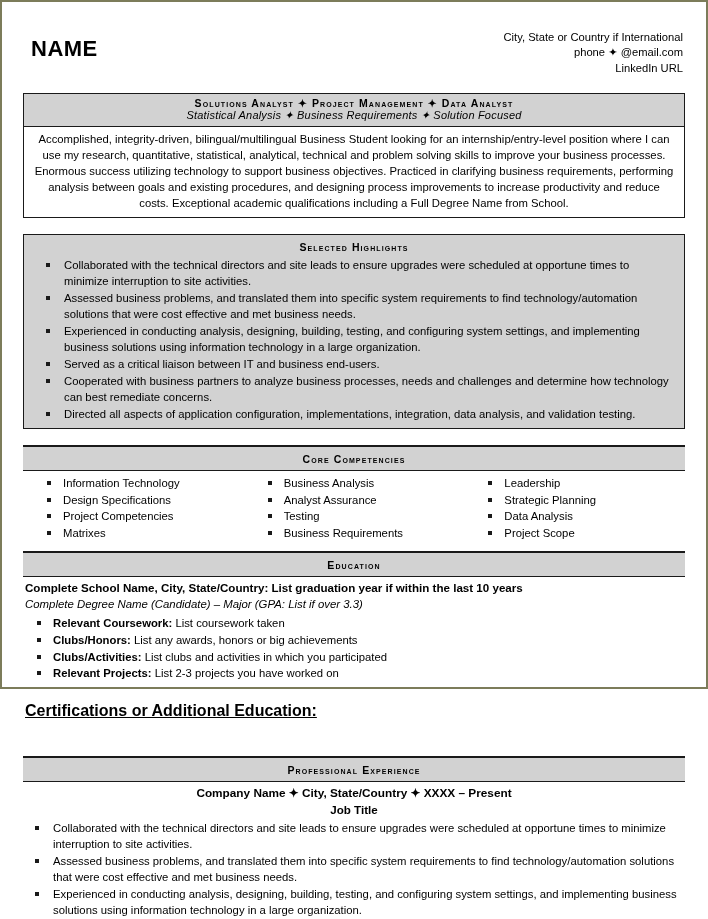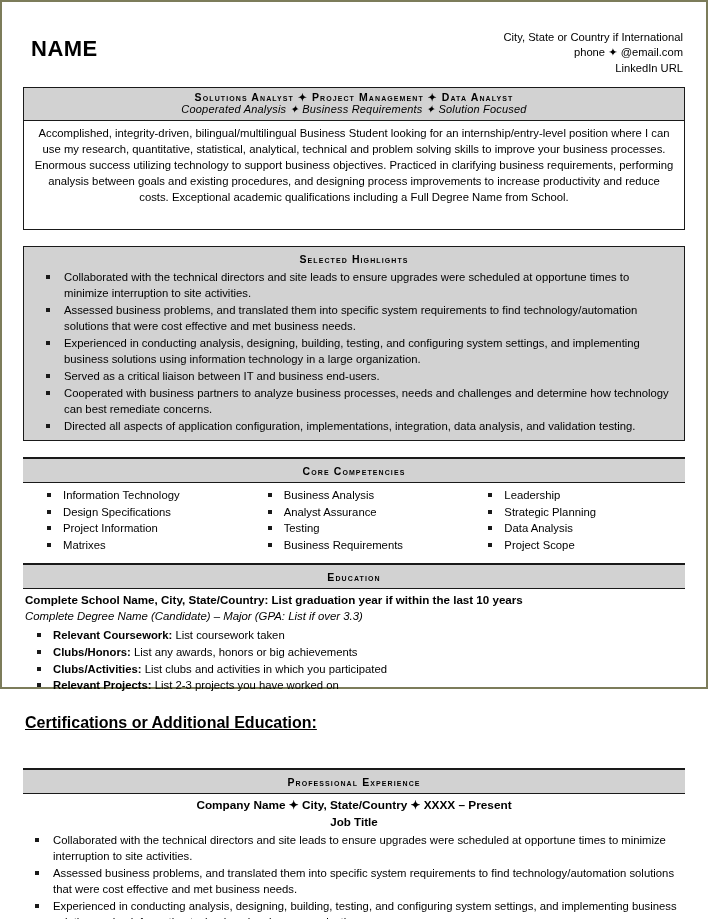--- a/index.html
+++ b/index.html
@@ -60,36 +60,36 @@
     font-variant: small-caps;
     text-transform: capitalize;
   }
   .band-sub {
     font-size: 11px;
     font-style: italic;
     letter-spacing: 0.2px;
   }
 
   
-  .summary-wrap { }
+  .summary-wrap { margin-top: 6px; }
   .summary-band {
     background: #d2d2d2;
     border: 1.5px solid #1a1a1a;
     border-bottom: 1px solid #1a1a1a;
     text-align: center;
     padding: 3px 4px 4px 4px;
   }
   .summary-body {
     border: 1.5px solid #1a1a1a;
     border-top: none;
     background: #ffffff;
     text-align: center;
     font-size: 11.3px;
     line-height: 1.42;
-    padding: 4px 10px 24px 10px;
+    padding: 4px 10px 6px 10px;
   }
 
   
   .highlights-wrap {
     margin-top: 16px;
     border: 1.5px solid #1a1a1a;
     background: #d2d2d2;
   }
   .highlights-band {
     text-align: center;
@@ -247,21 +247,21 @@
       <div class="contact-block">
         <div class="contact-line">City, State or Country if International</div>
         <div class="contact-line">phone ✦ @email.com</div>
         <div class="contact-line">LinkedIn URL</div>
       </div>
     </div>
 
     <div class="summary-wrap">
       <div class="summary-band">
         <div class="band-title">Solutions Analyst ✦ Project Management ✦ Data Analyst</div>
-        <div class="band-sub">Cooperated Analysis ✦ Business Requirements ✦ Solution Focused</div>
+        <div class="band-sub">Statistical Analysis ✦ Business Requirements ✦ Solution Focused</div>
       </div>
       <div class="summary-body">Accomplished, integrity-driven, bilingual/multilingual Business Student looking for an internship/entry-level position where I can use my research, quantitative, statistical, analytical, technical and problem solving skills to improve your business processes. Enormous success utilizing technology to support business objectives. Practiced in clarifying business requirements, performing analysis between goals and existing procedures, and designing process improvements to increase productivity and reduce costs.  Exceptional academic qualifications including a Full Degree Name from School.</div>
     </div>
 
     <div class="highlights-wrap">
       <div class="highlights-band">
         <span class="band-title">Selected Highlights</span>
       </div>
       <ul class="highlights-list">
         <li class="bullet-li">Collaborated with the technical directors and site leads to ensure upgrades were scheduled at opportune times to minimize interruption to site activities.</li>
@@ -274,21 +274,21 @@
     </div>
 
     <div class="comp-wrap">
       <div class="comp-band">
         <span class="band-title">Core Competencies</span>
       </div>
       <div class="comp-cols">
         <div class="comp-col">
           <div class="comp-item">Information Technology</div>
           <div class="comp-item">Design Specifications</div>
-          <div class="comp-item">Project Information</div>
+          <div class="comp-item">Project Competencies</div>
           <div class="comp-item">Matrixes</div>
         </div>
         <div class="comp-col">
           <div class="comp-item">Business Analysis</div>
           <div class="comp-item">Analyst Assurance</div>
           <div class="comp-item">Testing</div>
           <div class="comp-item">Business Requirements</div>
         </div>
         <div class="comp-col">
           <div class="comp-item">Leadership</div>

